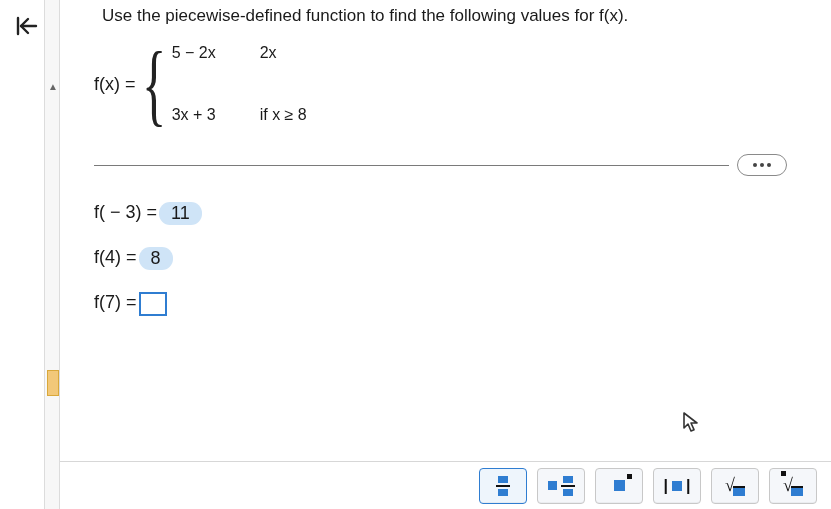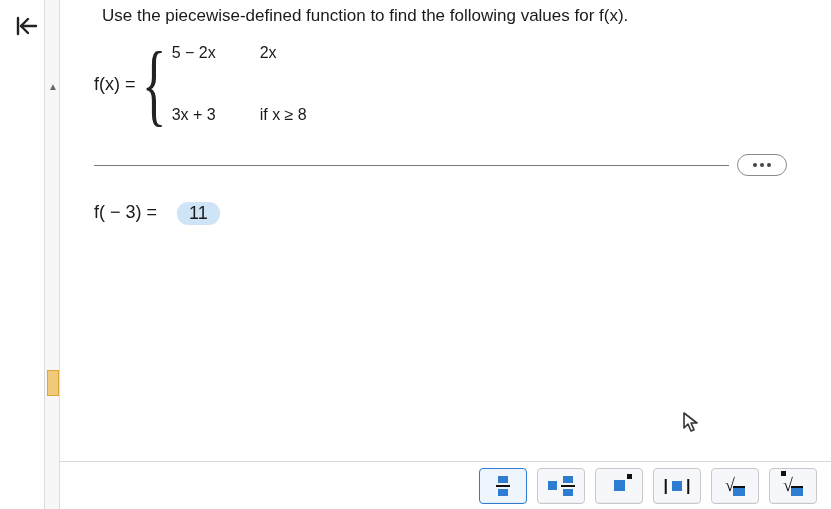--- a/index.html
+++ b/index.html
@@ -118,21 +118,21 @@
     }
     .more-pill span {
       width: 4px; height: 4px; background:#444; border-radius:50%;
     }
     .answers { margin-left: 4px; font-size: 18px; }
     .answer-line { margin-bottom: 22px; display:flex; align-items:flex-start; }
     .ans-val {
       background: #cfe4f7;
       padding: 1px 12px;
       border-radius: 11px;
-      margin-left: 20px;
+      margin-left: 2px;
     }
     .ans-input {
       width: 28px;
       height: 24px;
       border: 2px solid #2f7dd1;
       background: #fff;
       margin-left: 2px;
       font-size: 16px;
       text-align: center;
     }
@@ -224,20 +224,28 @@
         <span></span>
         <span></span>
     </div>
   </div>
 
   <div class="answers">
     <div class="answer-line">
       <span>f( − 3) =</span>
       <span class="ans-val">11</span>
     </div>
+    <div class="answer-line">
+      <span>f(4) =</span>
+      <span class="ans-val">8</span>
+    </div>
+    <div class="answer-line">
+      <span>f(7) =</span>
+      <input class="ans-input" type="text" value="" style="">
+    </div>
   </div>
 
   <div class="cursor-icon">
     <svg width="20" height="22" viewBox="0 0 20 22" fill="none" stroke="#333" stroke-width="1.6" stroke-linejoin="round">
       <path d="M3 2 L3 17 L7 13 L10 20 L13 18.7 L10 12 L16 12 Z" fill="#fff"></path>
     </svg>
   </div>
 
 </div>
 

